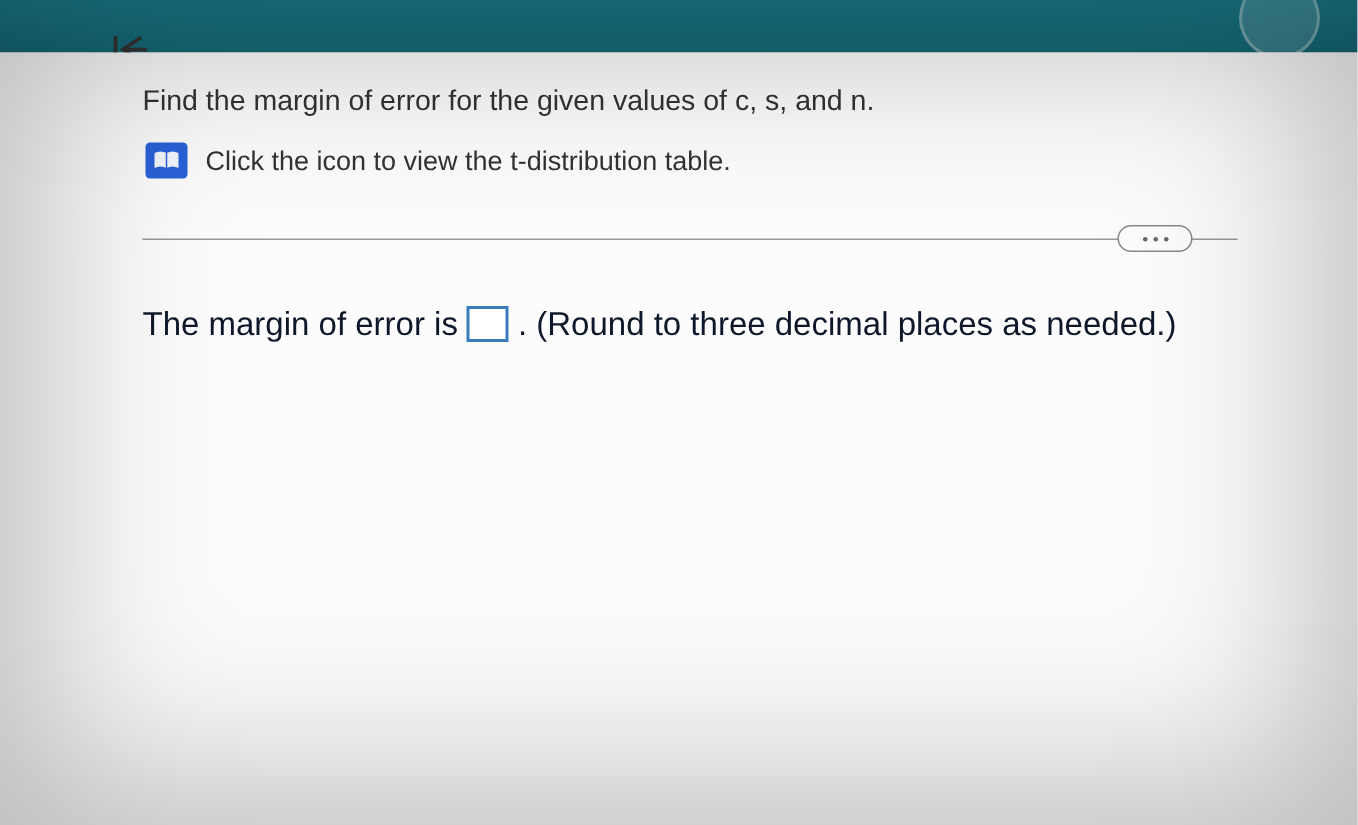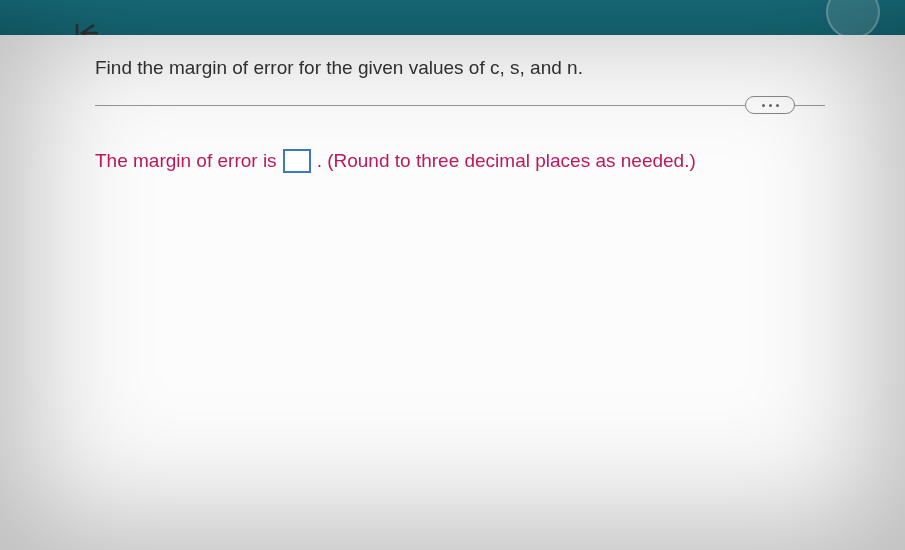--- a/index.html
+++ b/index.html
@@ -153,22 +153,22 @@
       justify-content: center;
       gap: 4px;
     }
     .more-pill span {
       width: 3px;
       height: 3px;
       background: #666;
       border-radius: 50%;
     }
     .answer-line {
-      font-size: 19px;
-      color: #be185d;
+      font-size: 22px;
+      color: #0f172a;
       display: flex;
       align-items: center;
       flex-wrap: wrap;
       gap: 6px;
     }
     .answer-box {
       display: inline-block;
       width: 28px;
       height: 24px;
       border: 2px solid #3a7abd;
@@ -205,20 +205,29 @@
   <div class="scroll-area">
     <div class="scroll-up"></div>
     <div class="scroll-track"></div>
   </div>
 
   <div class="content">
 
     <div class="prompt-line">Find the margin of error for the given values of c, s, and n.</div>
 
 
+    <div class="resource-row">
+      <div class="book-icon">
+        <svg width="18" height="14" viewBox="0 0 18 14">
+          <path d="M1 2 Q5 0 9 2 Q13 0 17 2 L17 12 Q13 10 9 12 Q5 10 1 12 Z" fill="#fff" opacity="0.95"></path>
+          <line x1="9" y1="2" x2="9" y2="12" stroke="#2962d9" stroke-width="1"></line>
+        </svg>
+      </div>
+      <div class="resource-text">Click the icon to view the t-distribution table.</div>
+    </div>
 
     <div class="divider-row">
       <hr class="divider-line">
       <div class="more-pill">
         <span></span>
         <span></span>
         <span></span>
       </div>
     </div>
 

